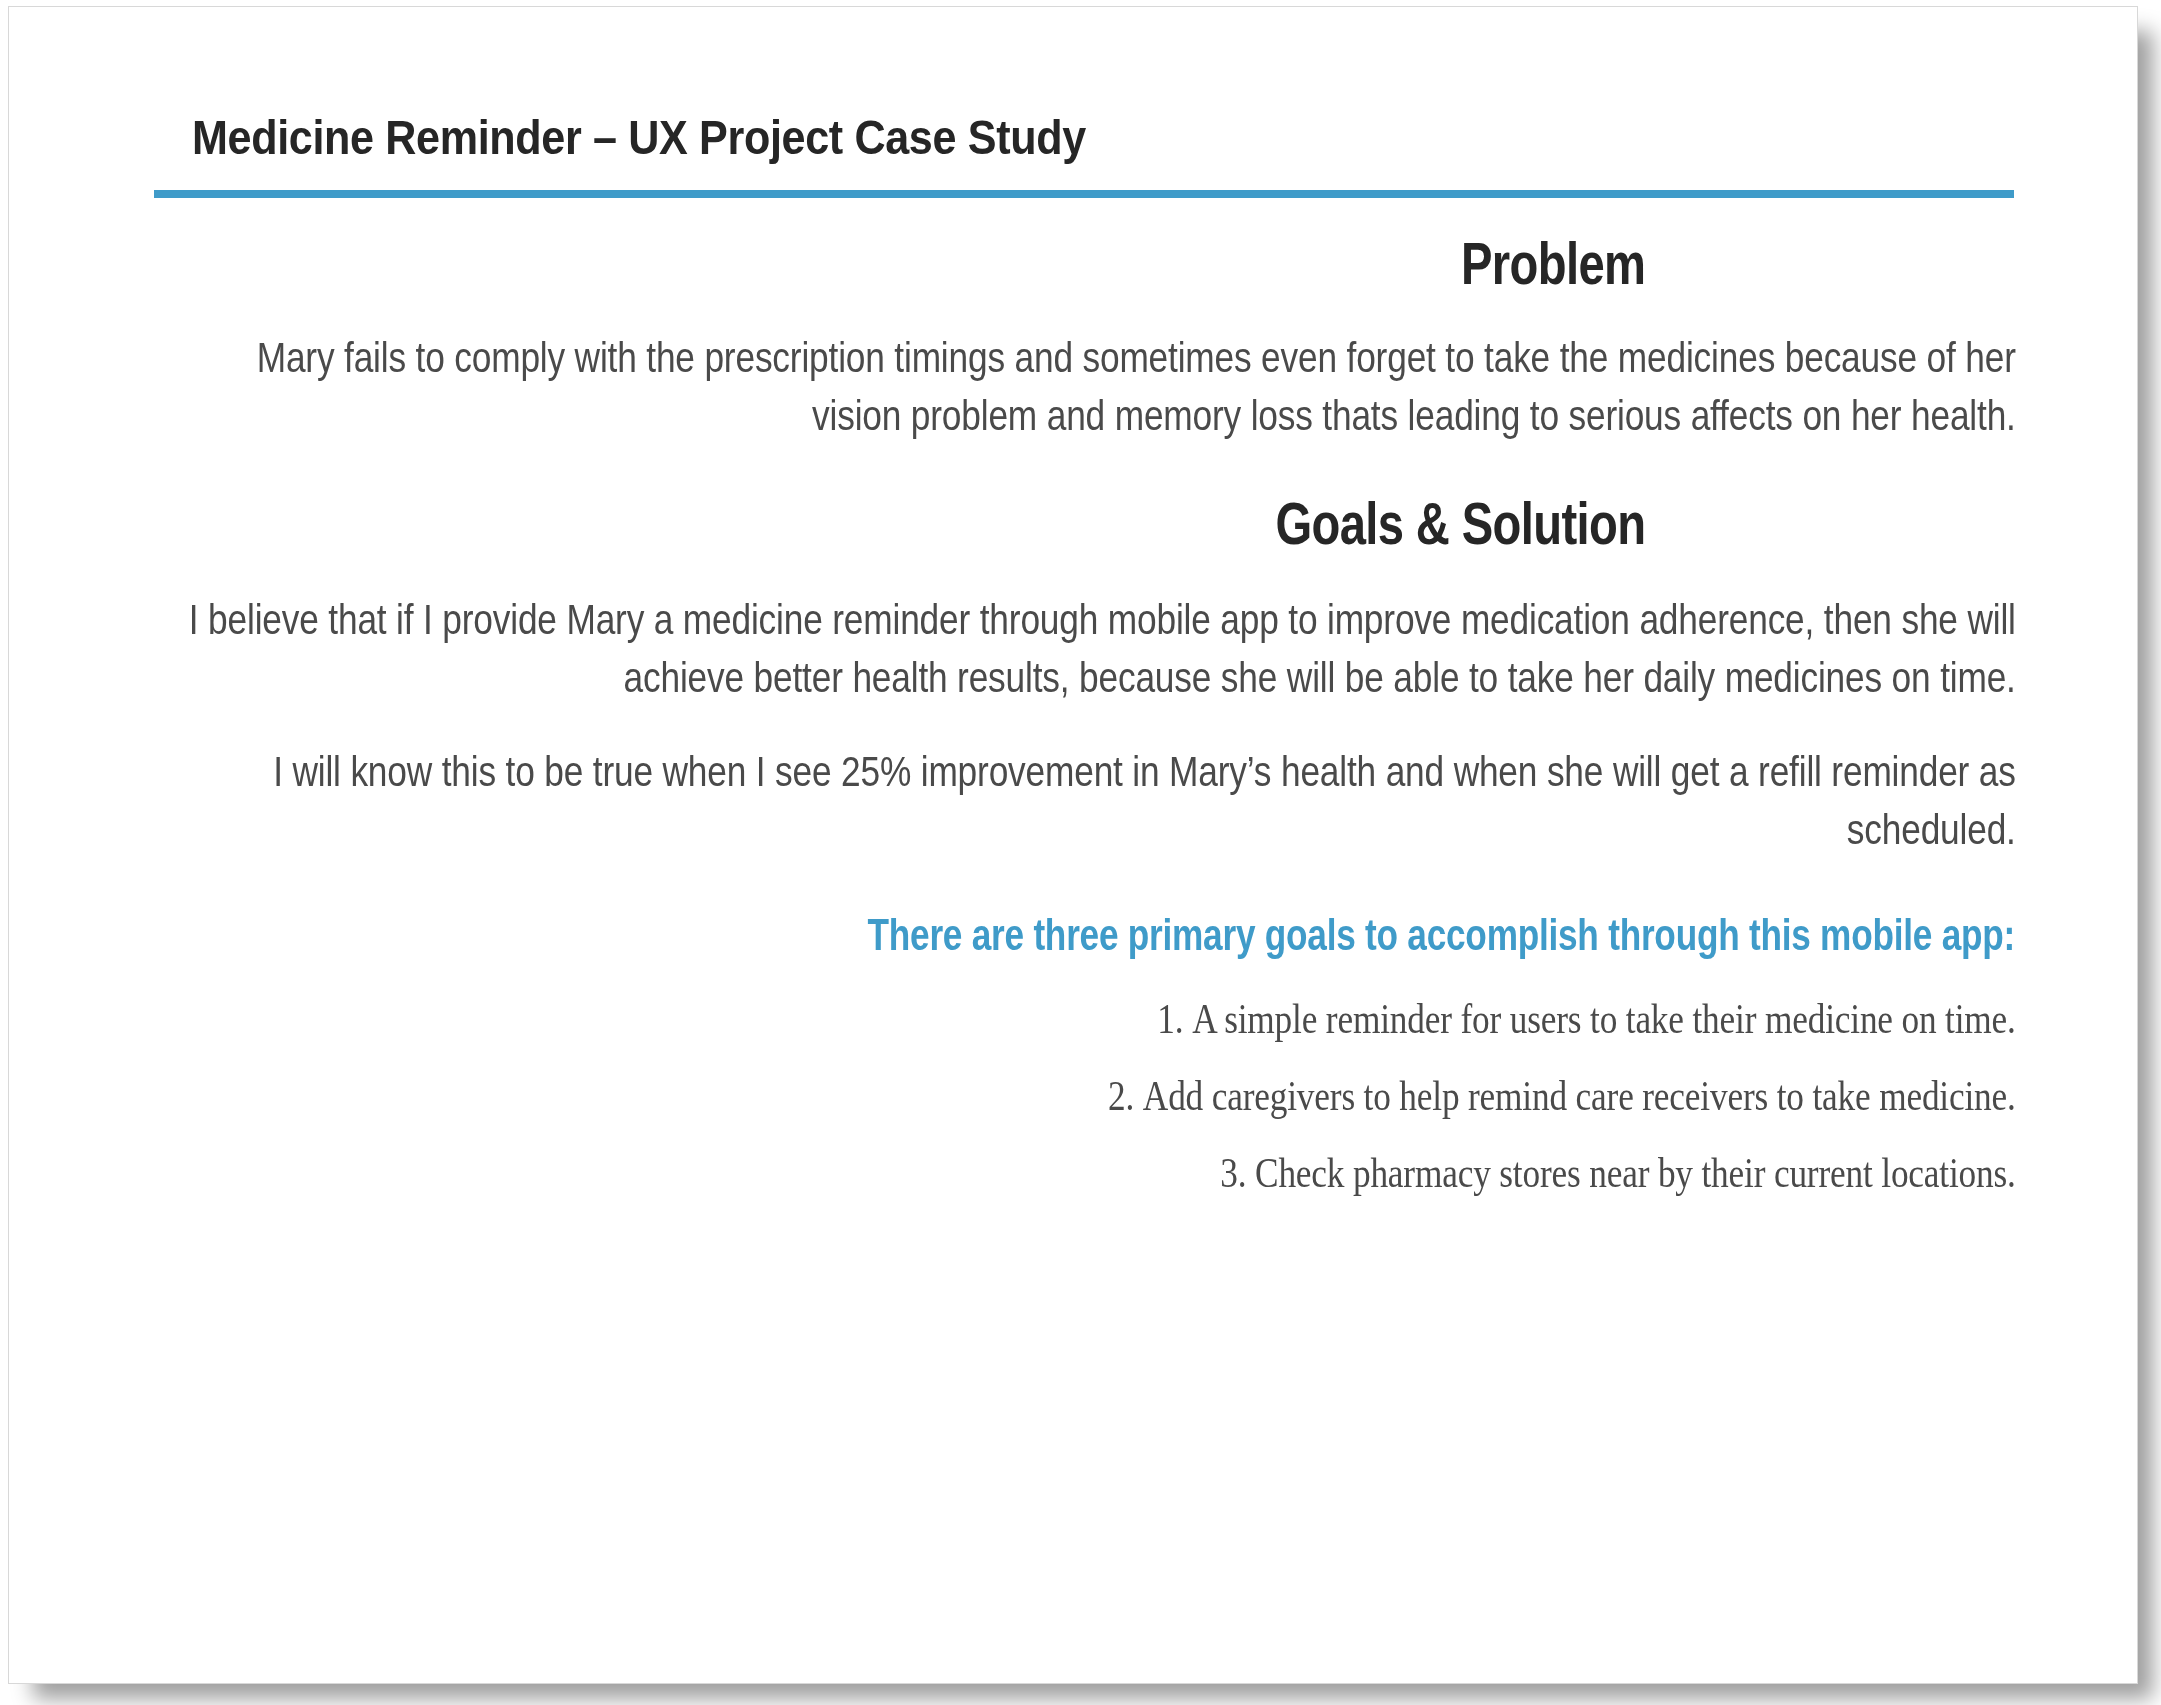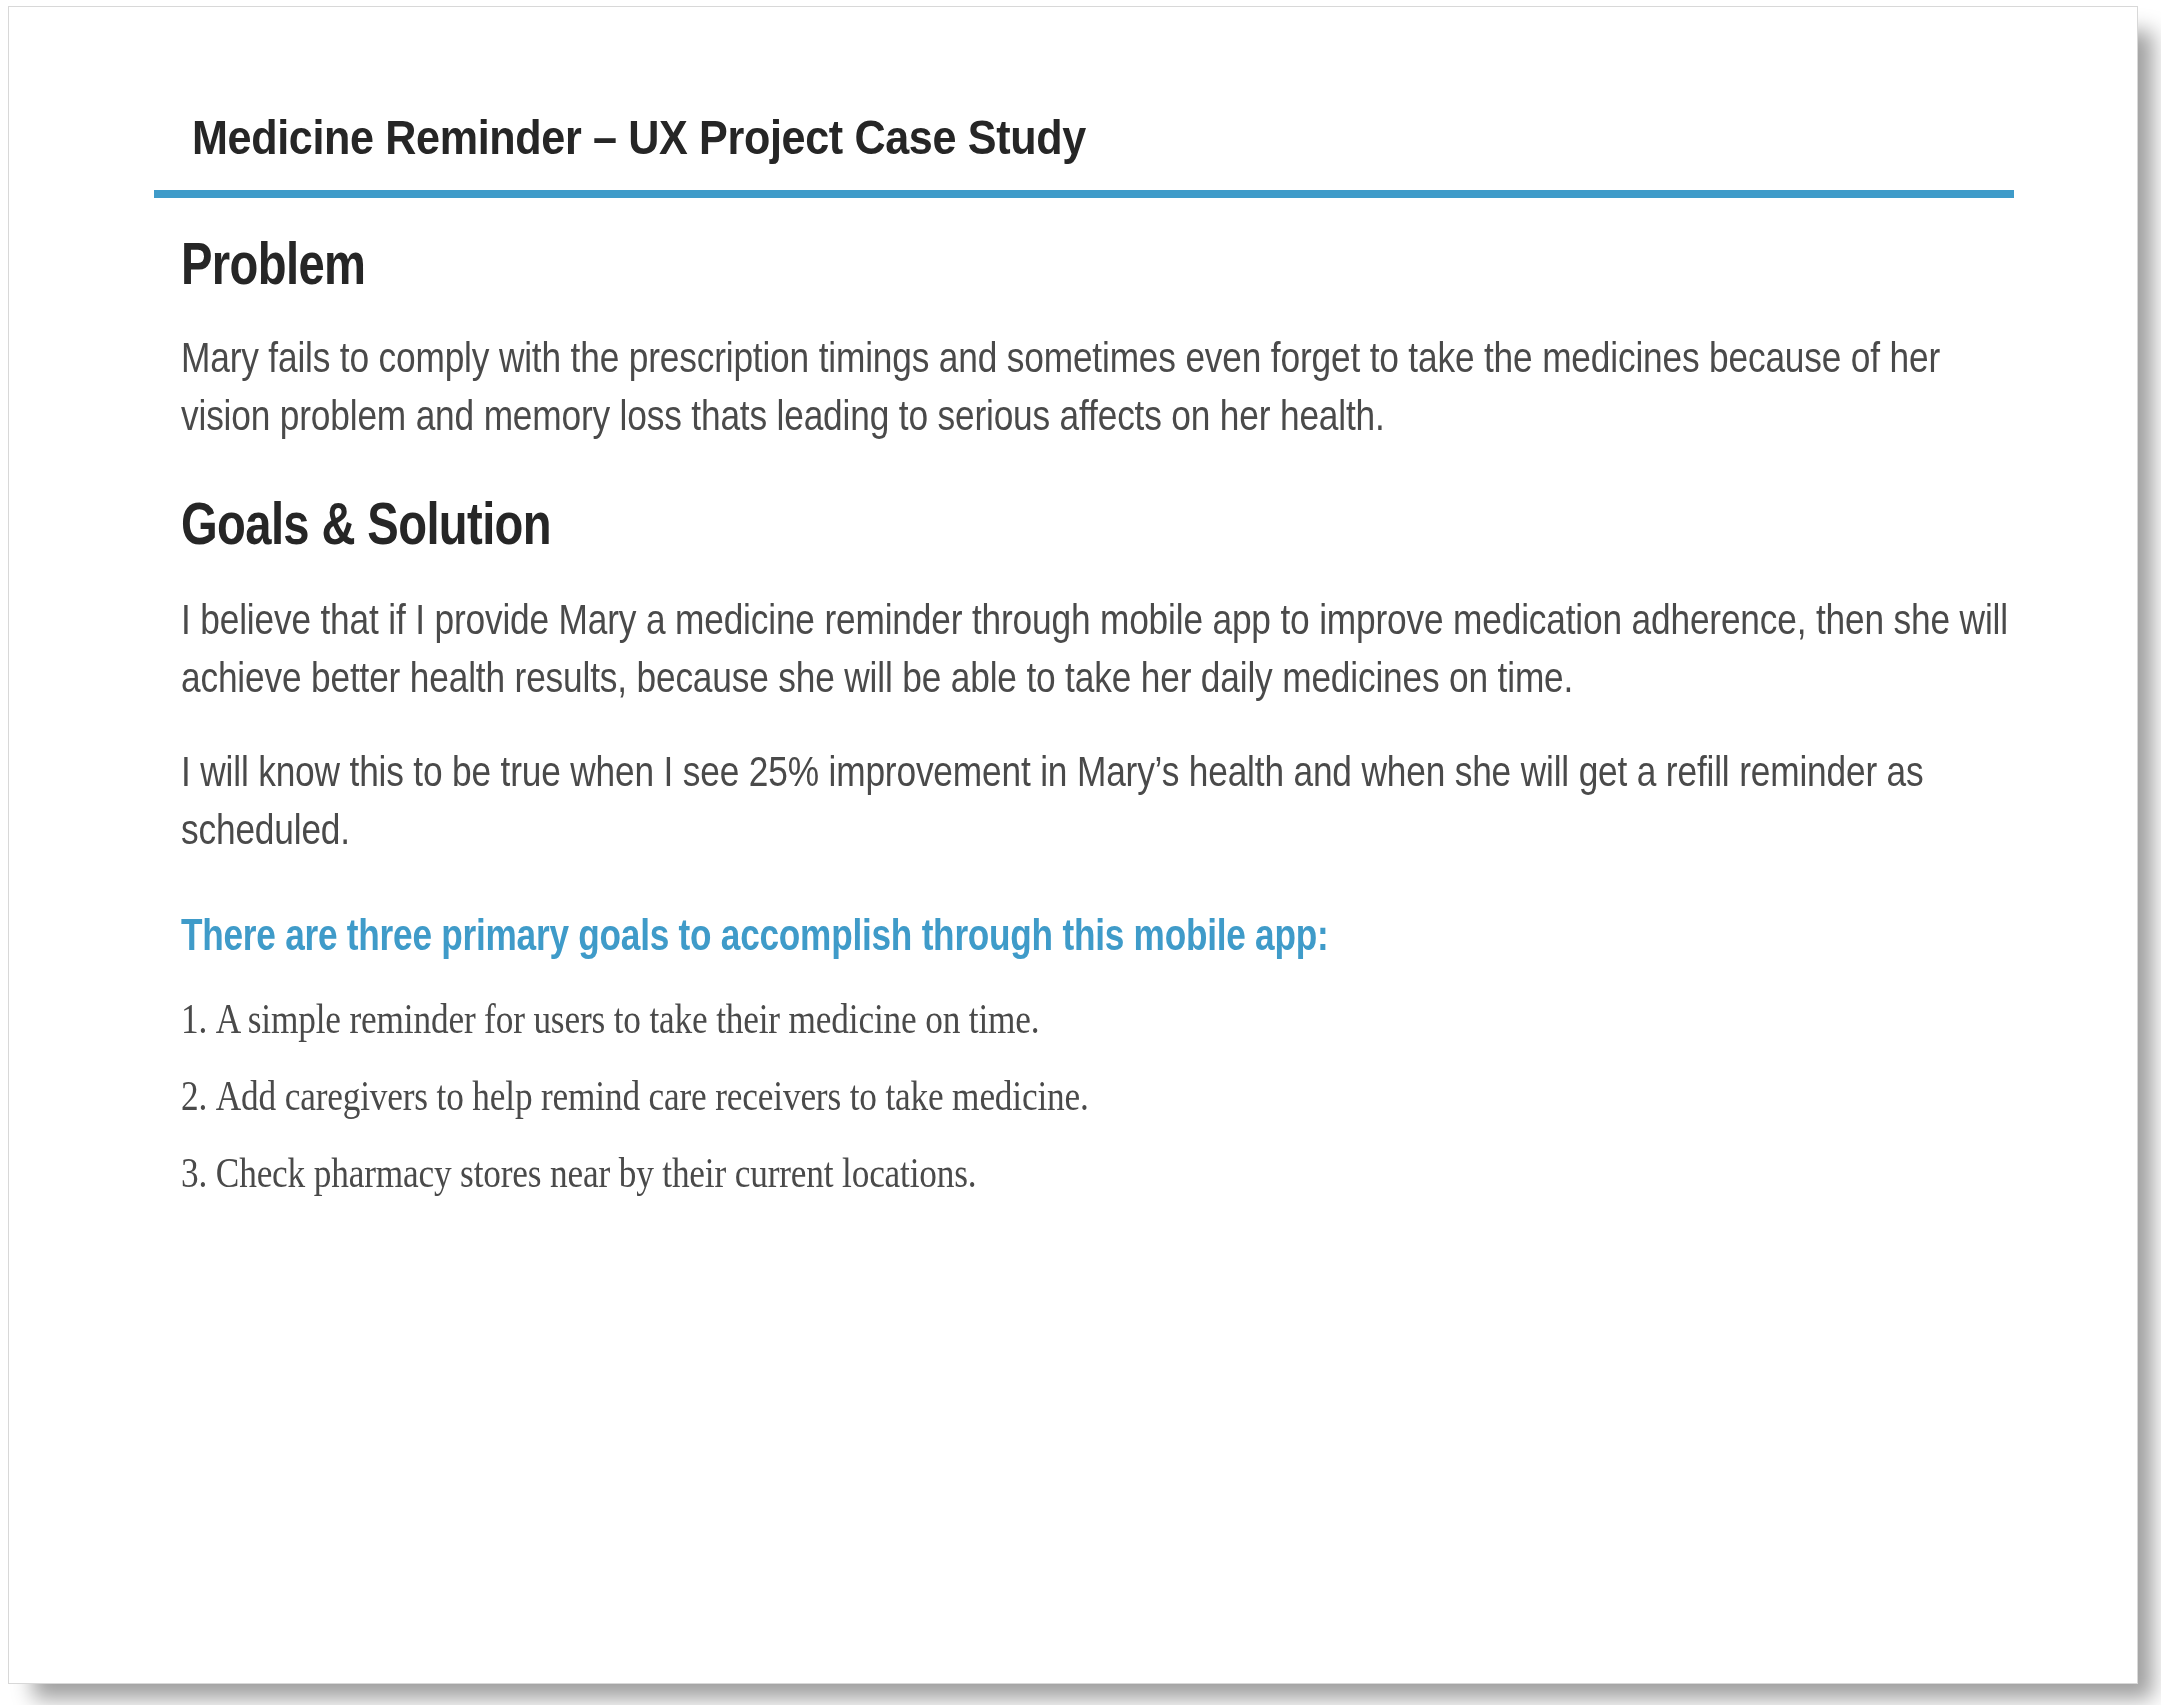--- a/index.html
+++ b/index.html
@@ -67,22 +67,23 @@
   
   .slide-body {
     position: absolute;
     left: 0;
     top: 190px;
     width: 100%;
   }
 
   .section {
     position: absolute;
-    left: 172px;
+    left: 158px;
     width: 1848px;
+    text-align: right;
   }
 
   .section-heading {
     font-size: 59px;
     font-weight: bold;
     color: #262626;
     letter-spacing: -0.8px;
     line-height: 1;
     transform: scaleX(0.80);
     transform-origin: left center;

